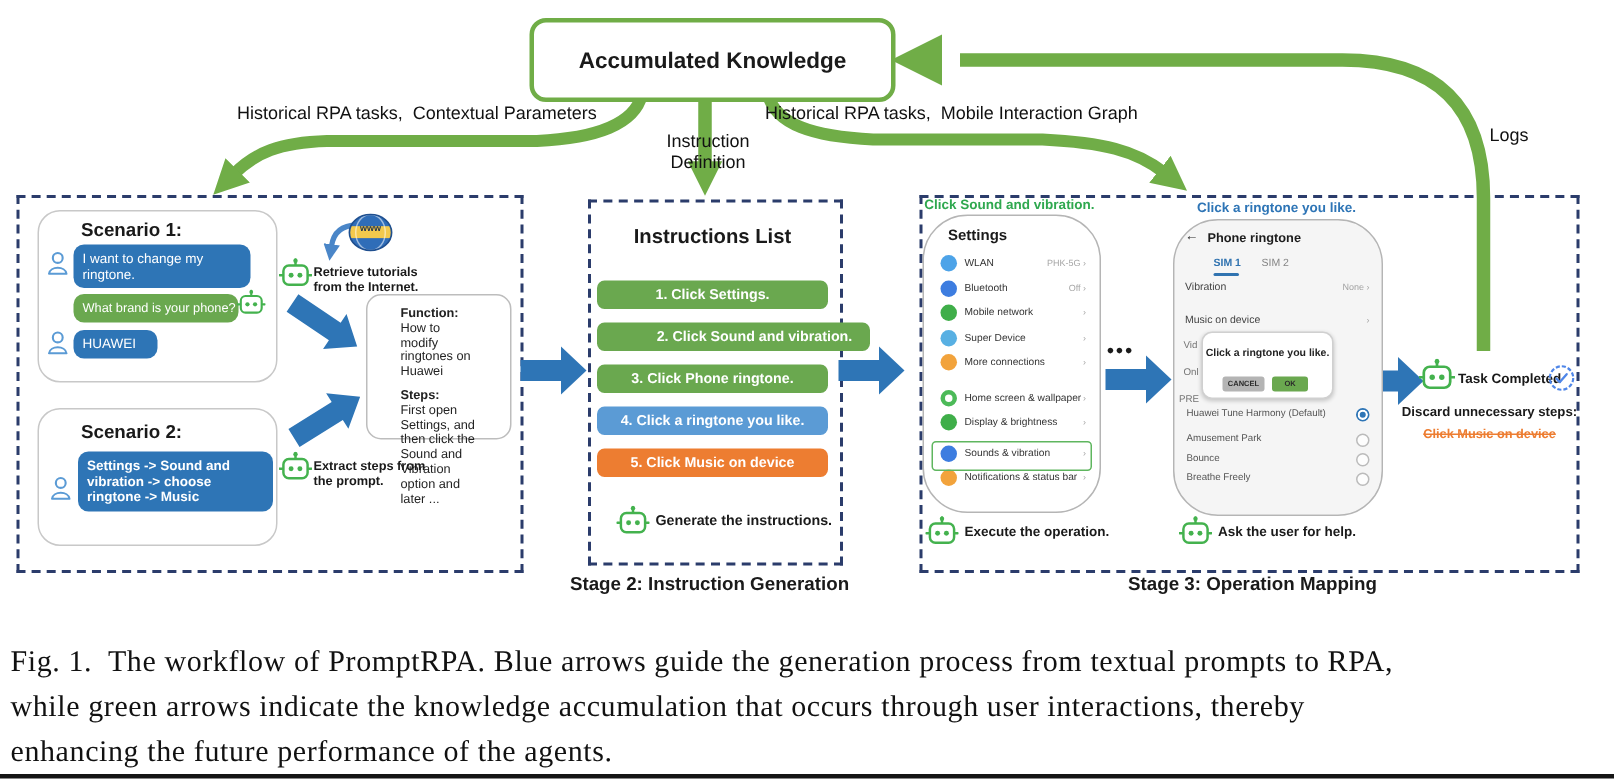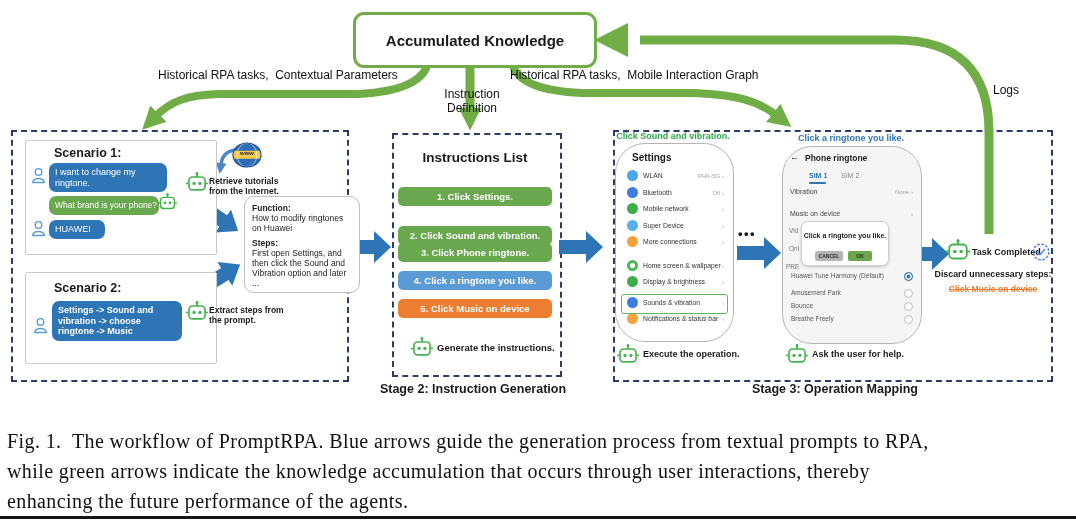--- a/index.html
+++ b/index.html
@@ -5,29 +5,29 @@
   html,body{margin:0;padding:0;background:#fff;}
   .fig{position:relative;width:1076px;height:520px;background:#fff;overflow:hidden;
        font-family:"Liberation Sans",sans-serif;color:#1a1a1a;}
   .arrows{position:absolute;left:0;top:0;z-index:4;pointer-events:none;}
   .dashed-box{position:absolute;border:2px dashed var(--dash);z-index:1;background:transparent;}
   .ak-box{position:absolute;left:353px;top:12px;width:238px;height:50px;background:#fff;
           border:3px solid var(--green);border-radius:11px;z-index:6;
           display:flex;align-items:center;justify-content:center;font-weight:bold;font-size:15px;}
   .toplabel{position:absolute;font-size:12px;color:#111;z-index:5;white-space:pre;}
   .stage-label{position:absolute;font-weight:bold;font-size:12.5px;text-align:center;z-index:5;}
-  .card{position:absolute;background:#fff;border:1.5px solid #c8c8c8;border-radius:2px;z-index:5;padding-left:32px;}
+  .card{position:absolute;background:#fff;border:1.5px solid #c8c8c8;border-radius:15px;z-index:5;}
   .card-title{position:absolute;font-weight:bold;font-size:12.5px;}
   .bubble{position:absolute;border-radius:7px;color:#fff;font-size:9px;line-height:10.5px;padding:4px 6px;}
   .bubble.blue{background:var(--bubble-blue);}
   .bubble.green{background:var(--bubble-green);}
   .icn{position:absolute;z-index:5;}
   .robot-label{position:absolute;font-weight:bold;font-size:8.5px;line-height:10px;z-index:5;}
-  .fnbox{position:absolute;left:244px;top:196px;width:116px;height:97px;background:#fff;z-index:5;
-         border:1.5px solid #bdbdbd;border-radius:10px;padding:7px 7px;box-sizing:border-box;
+  .fnbox{position:absolute;left:244px;top:196px;width:97px;height:97px;background:#fff;z-index:5;
+         border:1.5px solid #bdbdbd;border-radius:10px;padding:7px 22px;box-sizing:border-box;
          font-size:8.5px;line-height:9.8px;color:#222;}
   .fnbox .hd{font-weight:bold;}
   .fnbox .gap{height:6px;}
   .instr-title{position:absolute;left:392px;top:150px;width:166px;text-align:center;
                font-weight:bold;font-size:13.5px;z-index:5;}
   .btn{position:absolute;left:398px;width:154px;height:19px;border-radius:5px;color:#fff;
        font-weight:bold;font-size:9.5px;text-align:center;line-height:19px;z-index:5;white-space:nowrap;}
   .c-green{background:var(--btn-green);} .c-blue{background:var(--btn-blue);} .c-orange{background:var(--btn-orange);}
   .phone{position:absolute;background:#fff;border:1.5px solid #b5b5b5;border-radius:30px;z-index:5;overflow:hidden;}
   .phone-cap{position:absolute;width:120px;text-align:center;font-weight:bold;font-size:9px;z-index:5;white-space:nowrap;}
@@ -212,21 +212,21 @@
     <circle cx="8.8" cy="12.5" r="1.8" class="rbf"></circle>
     <circle cx="15.2" cy="12.5" r="1.8" class="rbf"></circle>
     <line x1="0.5" y1="12.5" x2="2.2" y2="12.5" class="rb"></line>
     <line x1="21.8" y1="12.5" x2="23.5" y2="12.5" class="rb"></line>
   </svg>
 </span>
   <div class="robot-label" style="left:209px;top:305px;width:80px;">Extract steps from the prompt.</div>
 
   <div class="instr-title">Instructions List</div>
   <div class="btn c-green" style="top:187px;">1. Click Settings.</div>
-  <div class="btn c-green" style="top:226px;">2. Click Sound and vibration.</div>
+  <div class="btn c-green" style="top:215px;padding-left:28px;">2. Click Sound and vibration.</div>
   <div class="btn c-green" style="top:243px;">3. Click Phone ringtone.</div>
   <div class="btn c-blue" style="top:271px;">4. Click a ringtone you like.</div>
   <div class="btn c-orange" style="top:299px;">5. Click Music on device</div>
   <span class="icn" style="left:411px;top:337px;width:22px;height:22px;">
   <svg width="100%" height="100%" viewBox="0 0 24 24">
     <line x1="12" y1="1" x2="12" y2="5" class="rb"></line>
     <circle cx="12" cy="2" r="1.6" class="rbf"></circle>
     <rect x="3.2" y="5.5" width="17.6" height="14" rx="4" class="rbx"></rect>
     <circle cx="8.8" cy="12.5" r="1.8" class="rbf"></circle>
     <circle cx="15.2" cy="12.5" r="1.8" class="rbf"></circle>

